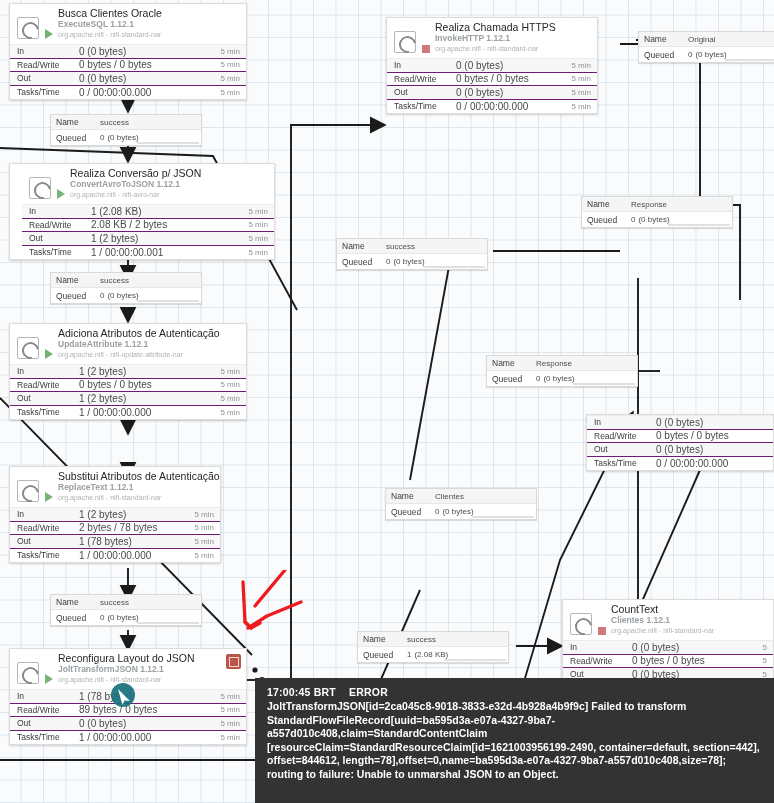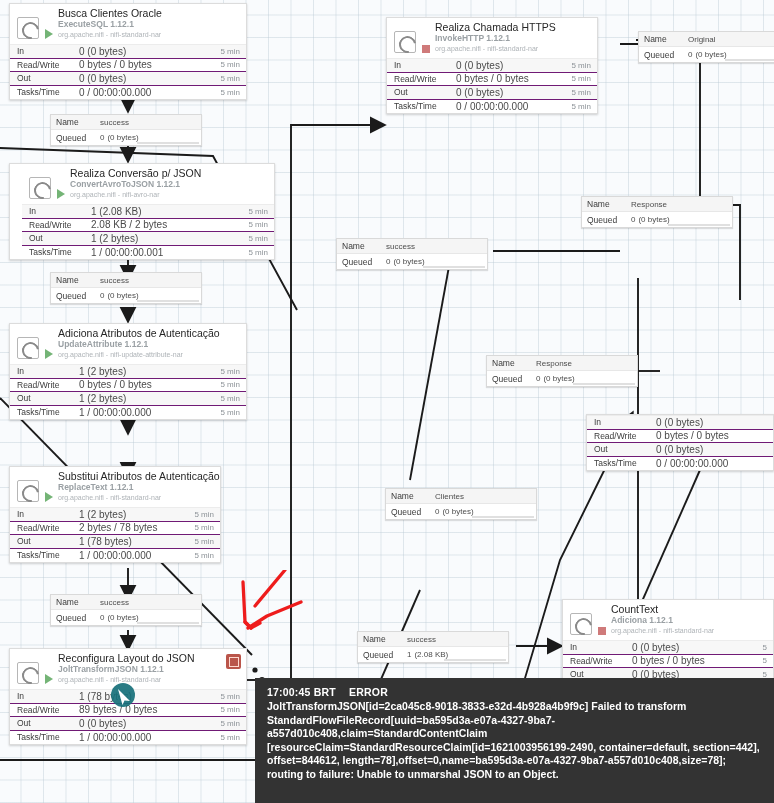--- a/index.html
+++ b/index.html
@@ -437,21 +437,21 @@
         </div>
     </div>
   </div>
 
   <div class="proc" style="left:562px; top:599px; width:212px;">
     <div class="proc-head">
       <span class="proc-icon"></span>
       <span class="run-state stopped"></span>
       <span class="titles">
         <div class="p-name">CountText</div>
-        <div class="p-type">Adiciona 1.12.1</div>
+        <div class="p-type">Clientes 1.12.1</div>
         <div class="p-bundle">org.apache.nifi - nifi-standard-nar</div>
       </span>
     </div>
     <div class="stats">
       <div class="srow">
           <span class="s-lbl">In</span>
           <span class="s-val">0 (0 bytes)</span>
           <span class="s-time">5</span>
         </div>
       <div class="srow">

